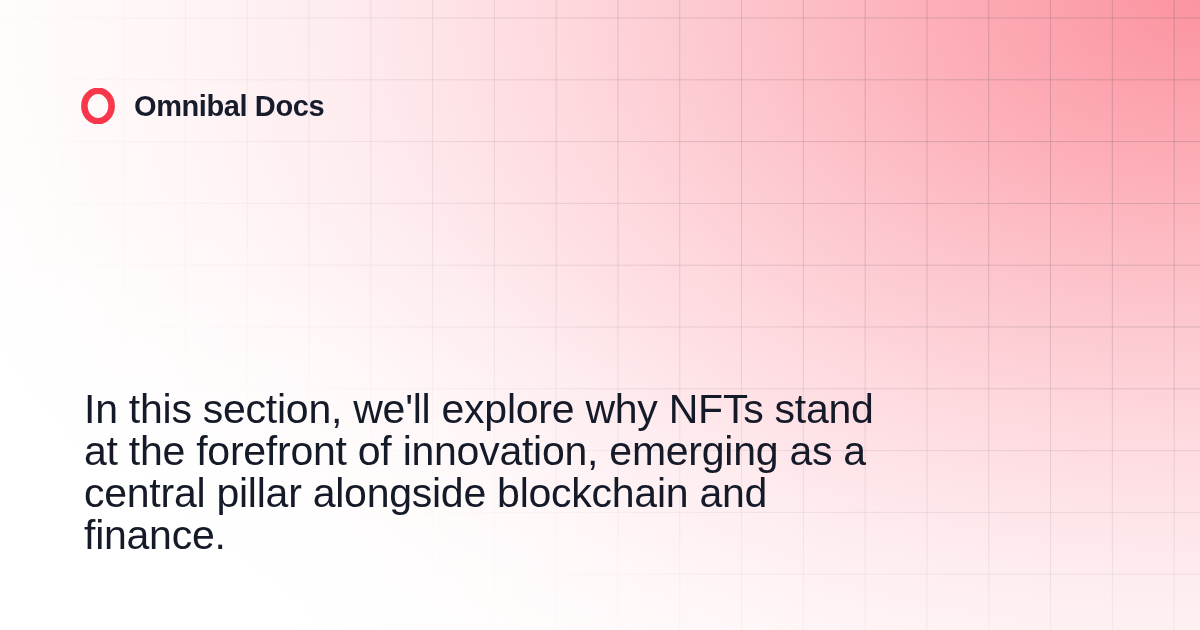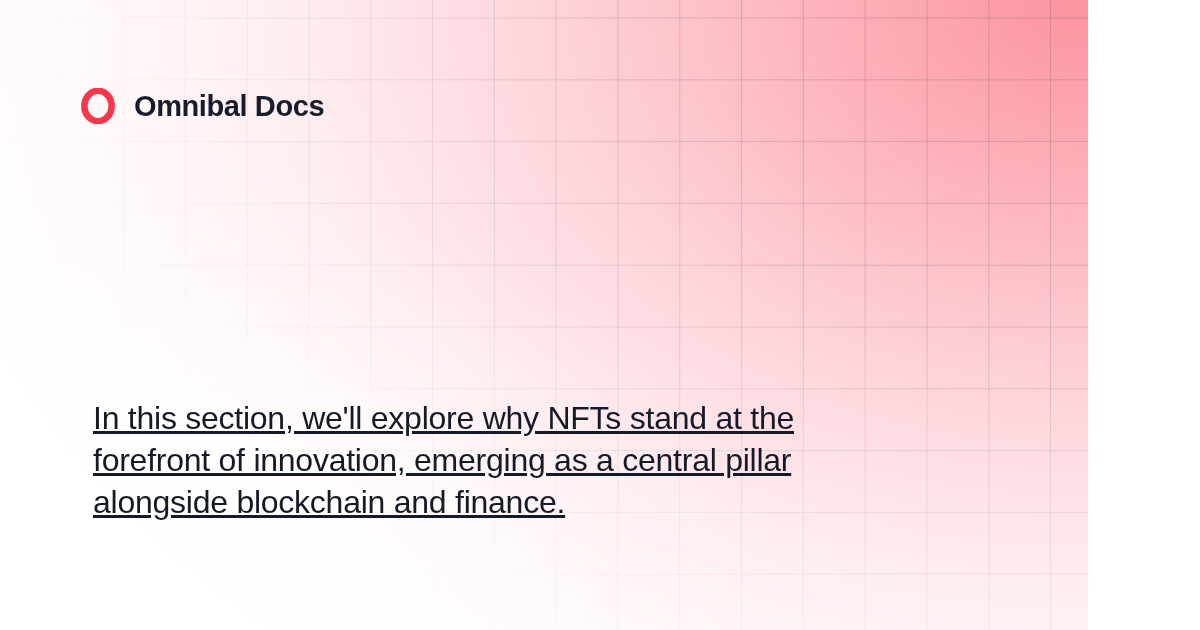--- a/index.html
+++ b/index.html
@@ -10,21 +10,21 @@
   body {
     width: 1200px;
     height: 630px;
     overflow: hidden;
     font-family: "Liberation Sans", sans-serif;
     background: #ffffff;
   }
 
   .canvas {
     position: relative;
-    width: 1088px;
+    width: 1200px;
     height: 630px;
     overflow: hidden;
     background: #ffffff;
   }
 
   
 
   .bg-gradient {
     position: absolute;
     inset: 0;
@@ -130,27 +130,26 @@
     line-height: 1.0;
     color: #f8374c;
     white-space: nowrap;
   }
 
   .subcopy {
     position: absolute;
     left: 81px;
     top: 385px;
     width: 790px;
-    margin: 12px;
-    font-size: 32px;
+    margin: 3px;
+    font-size: 41px;
     font-weight: 400;
     line-height: 42px;
     letter-spacing: -0.25px;
     color: #151a29;
-    text-decoration: underline;
   }
 </style>
 </head>
 <body>
 
 <div class="canvas">
 
   <div class="bg-gradient"></div>
   <div class="bg-grid"></div>
   <div class="bg-wash"></div>

